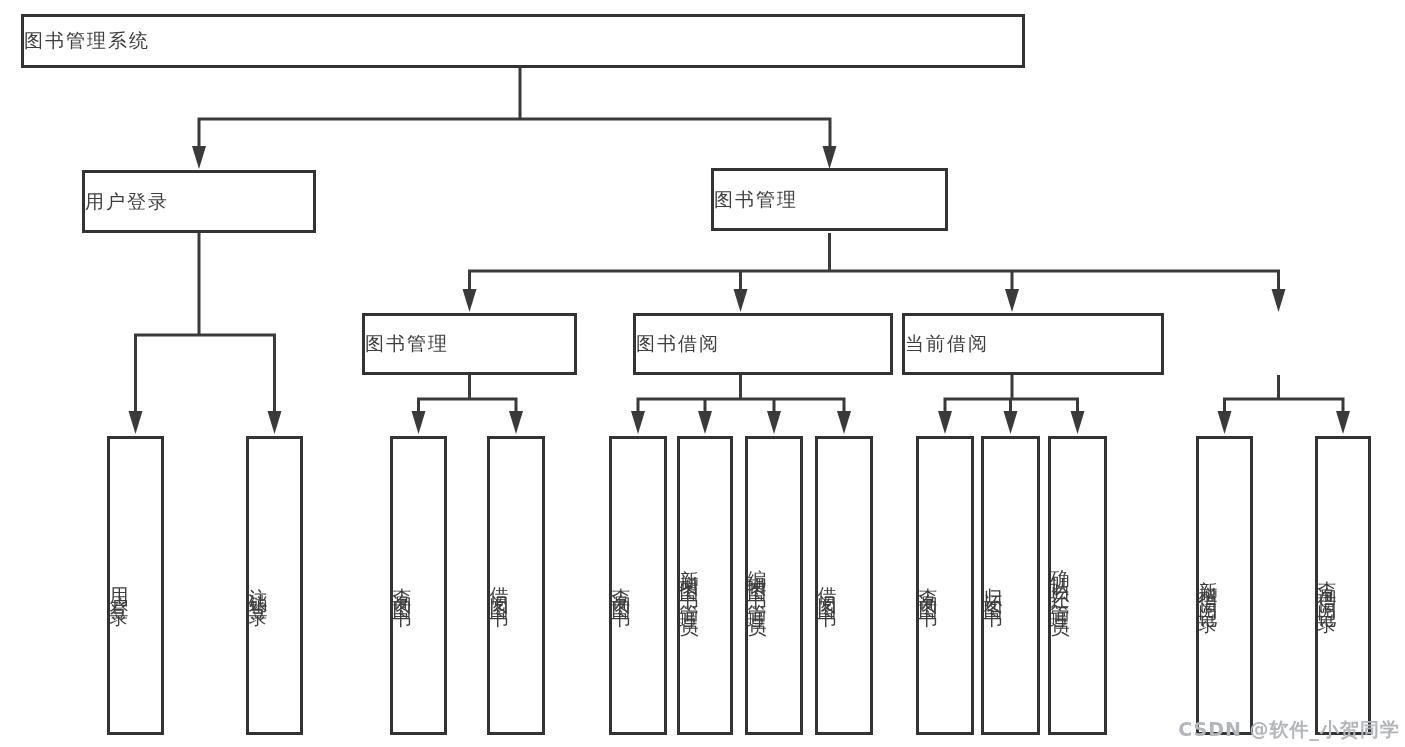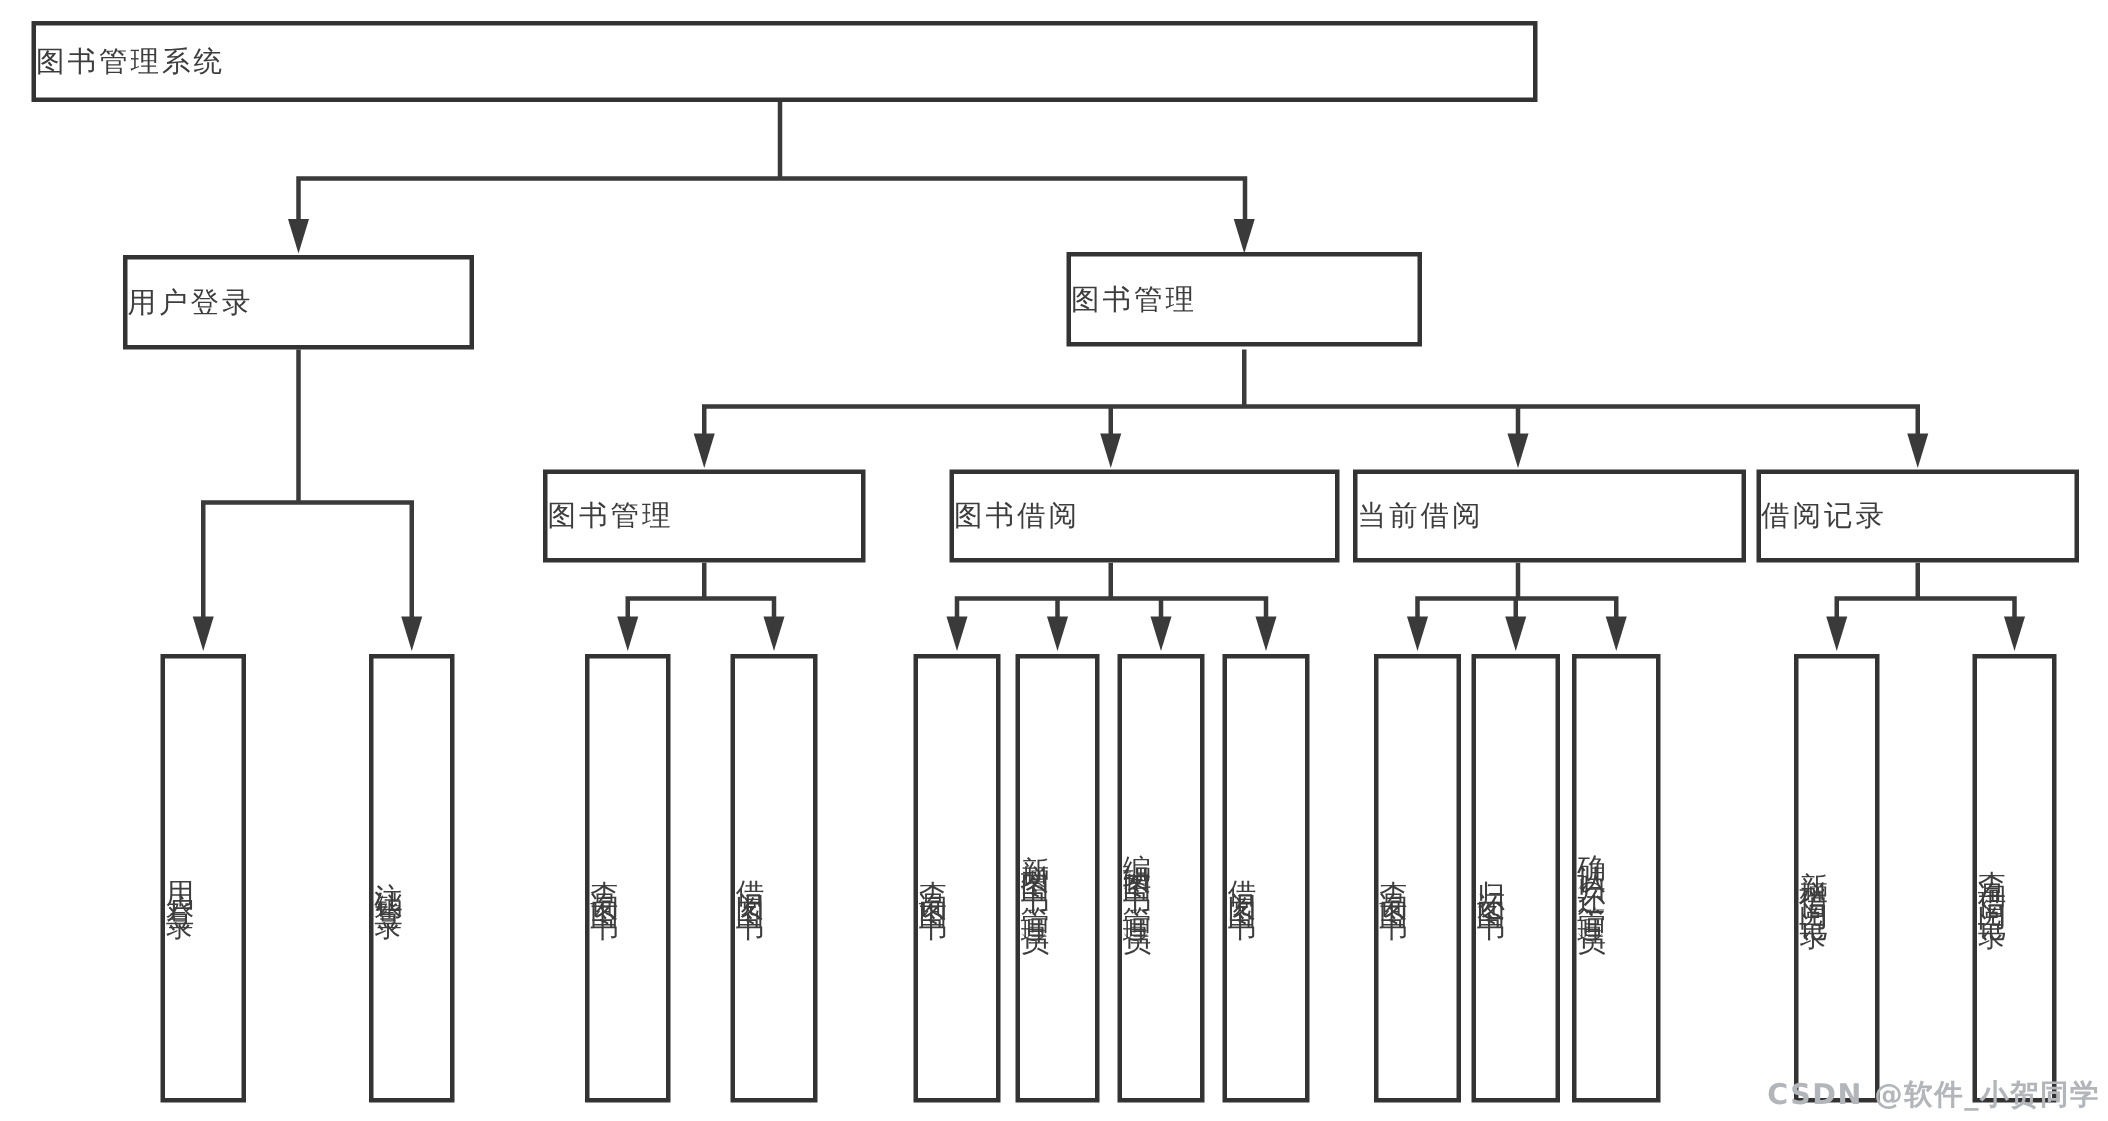--- a/index.html
+++ b/index.html
@@ -91,23 +91,20 @@
 
   <div class="box hbox" style="left:362px;top:313px;width:215px;height:62px">
     <span class="lbl">图书管理</span>
   </div>
   <div class="box hbox" style="left:633px;top:313px;width:260px;height:62px">
     <span class="lbl">图书借阅</span>
   </div>
   <div class="box hbox" style="left:902px;top:313px;width:262px;height:62px">
     <span class="lbl">当前借阅</span>
   </div>
-  <div class="box hbox" style="left:1171px;top:313px;width:215px;height:62px">
-    <span class="lbl">借阅记录</span>
-  </div>
 
   <div class="box vbox" style="left:107px;top:436px;width:57px;height:299px">
     <span class="vlbl">用户登录</span>
   </div>
   <div class="box vbox" style="left:246px;top:436px;width:57px;height:299px">
     <span class="vlbl">注销登录</span>
   </div>
 
   <div class="box vbox" style="left:390px;top:436px;width:57px;height:299px">
     <span class="vlbl">查询图书</span>

